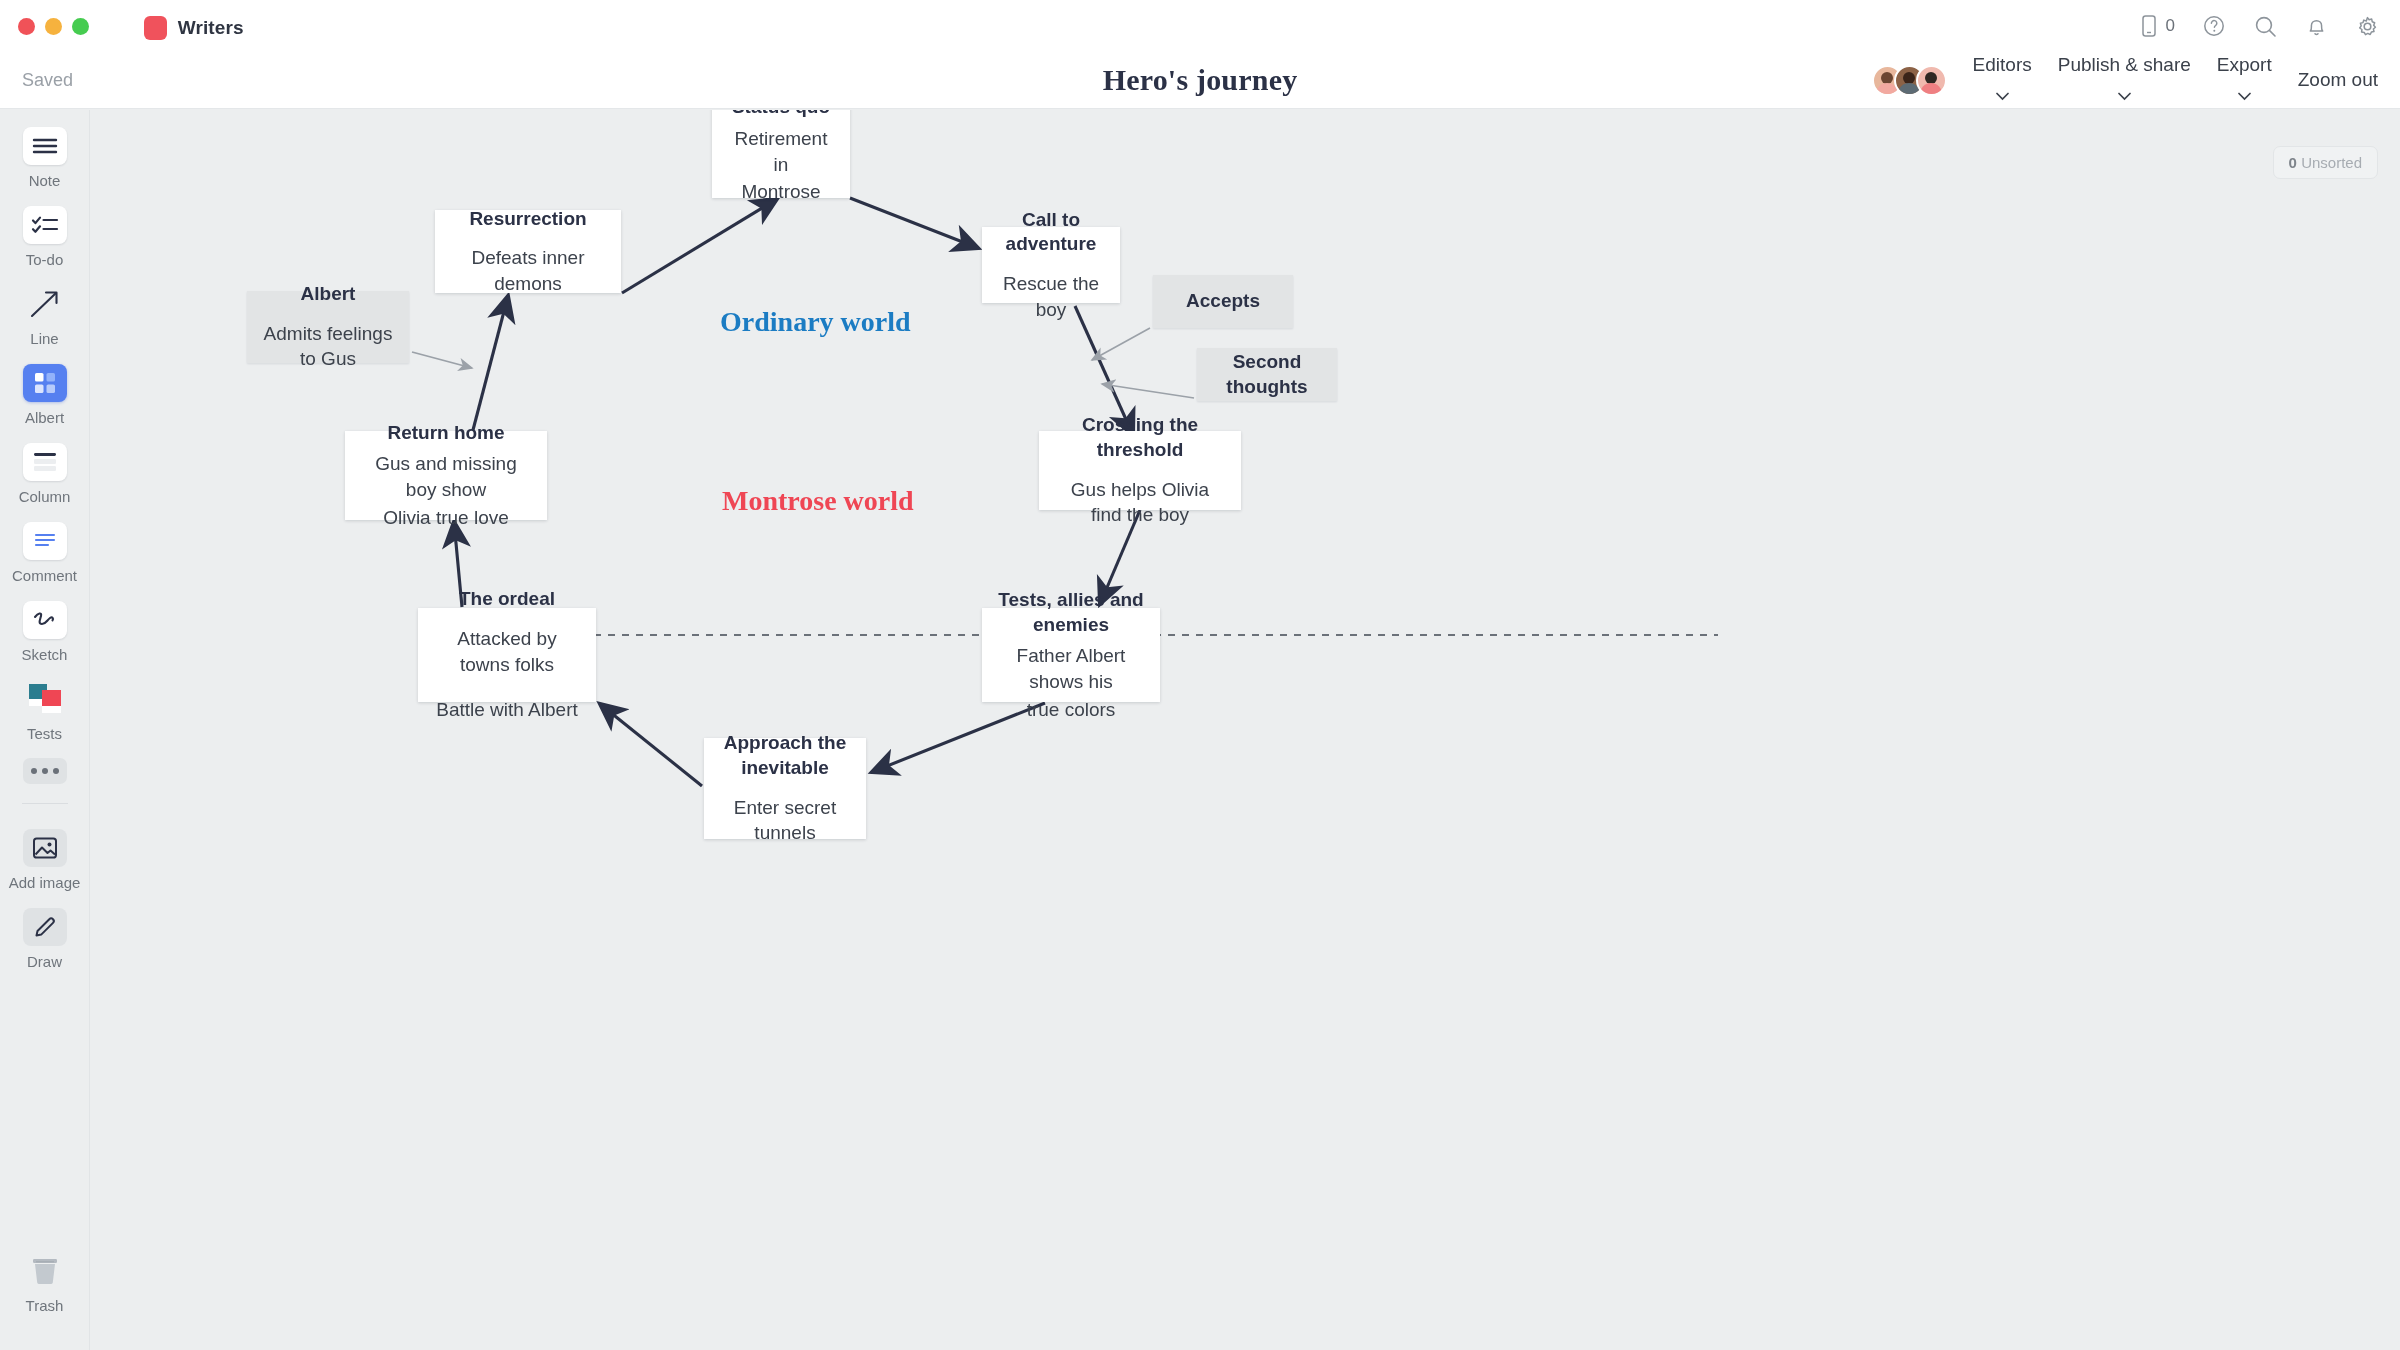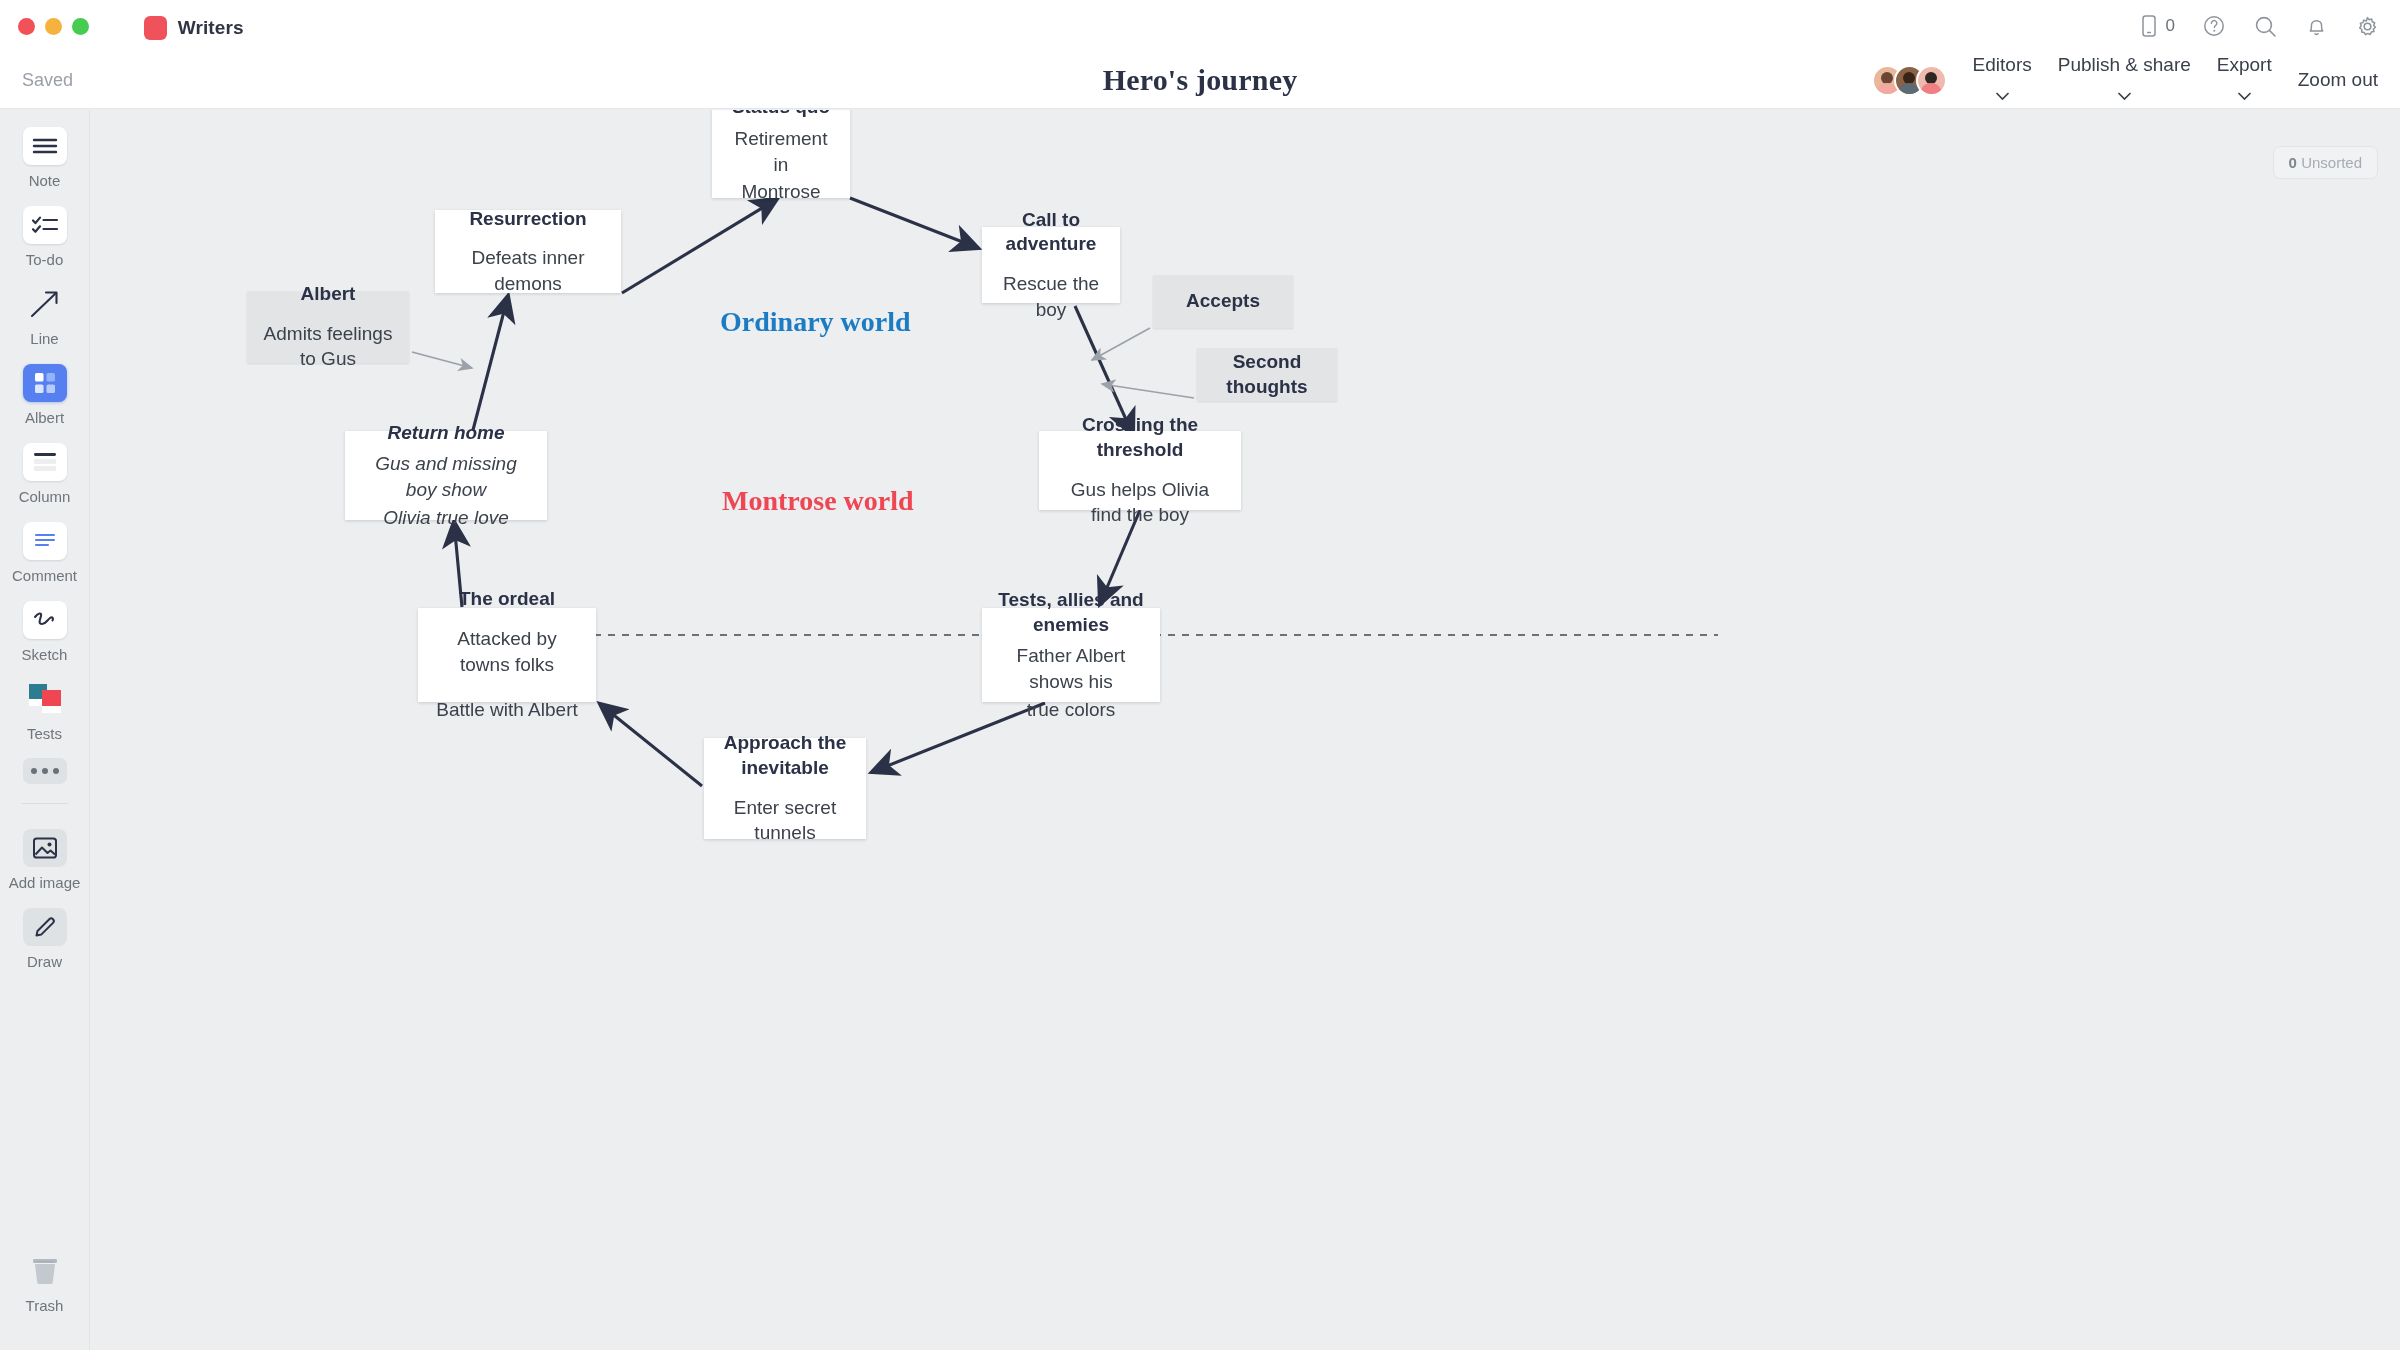--- a/index.html
+++ b/index.html
@@ -470,21 +470,21 @@
       <div class="c-title">Approach the inevitable</div>
       <div class="c-body">Enter secret tunnels</div>
     </div>
 
     <div class="card" style="left:328px; top:498px; width:178px; height:94px;">
       <div class="c-title">The ordeal</div>
       <div class="c-body">Attacked by towns folks</div>
       <div class="c-body">Battle with Albert</div>
     </div>
 
-    <div class="card tight" style="left:255px; top:321px; width:202px; height:89px;font-style:italic;">
+    <div class="card tight" style="left:255px; top:321px; width:202px; height:89px;">
       <div class="c-title">Return home</div>
       <div class="c-body">Gus and missing boy show</div>
       <div class="c-body">Olivia true love</div>
     </div>
 
     <div class="card" style="left:345px; top:100px; width:186px; height:83px;">
       <div class="c-title">Resurrection</div>
       <div class="c-body">Defeats inner demons</div>
     </div>
 

